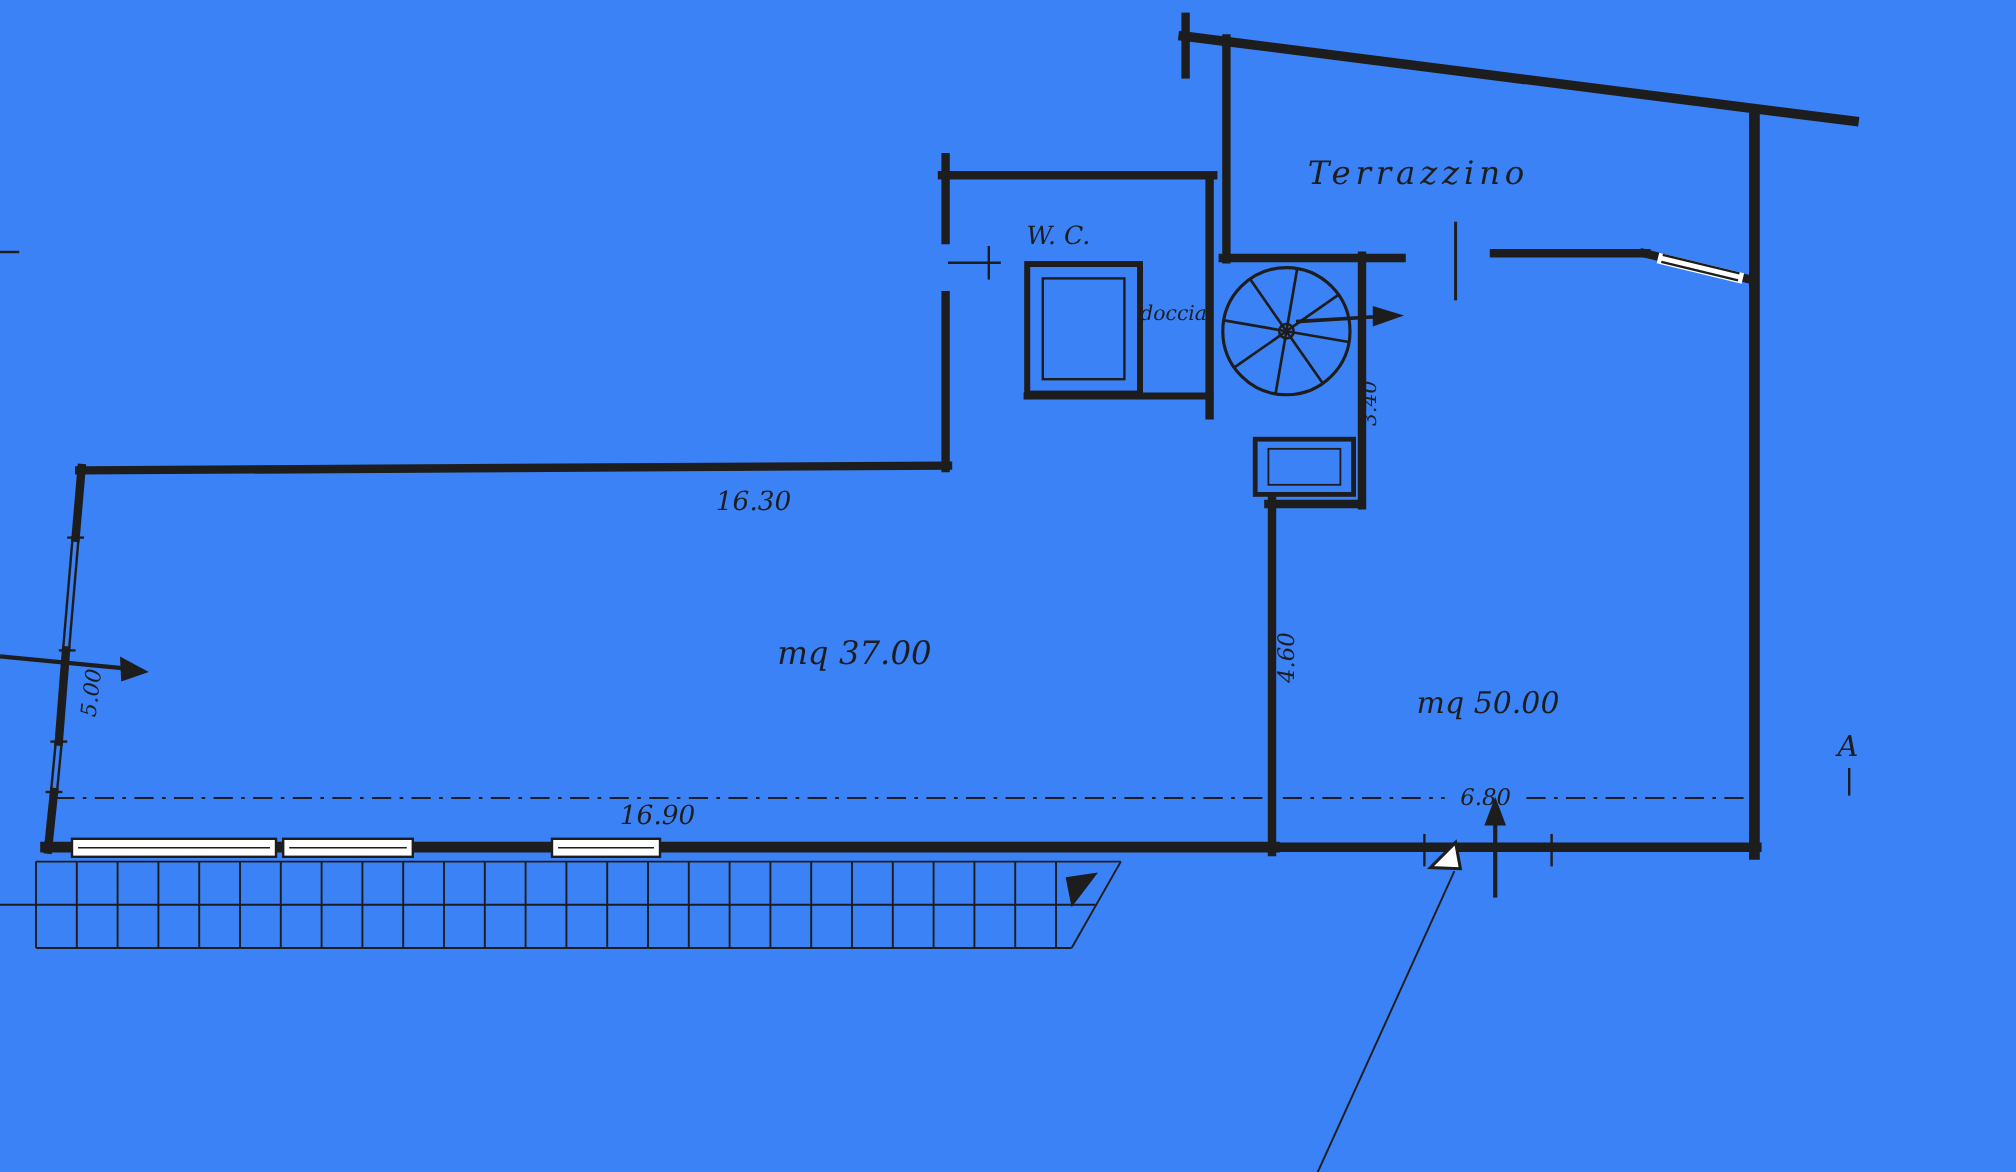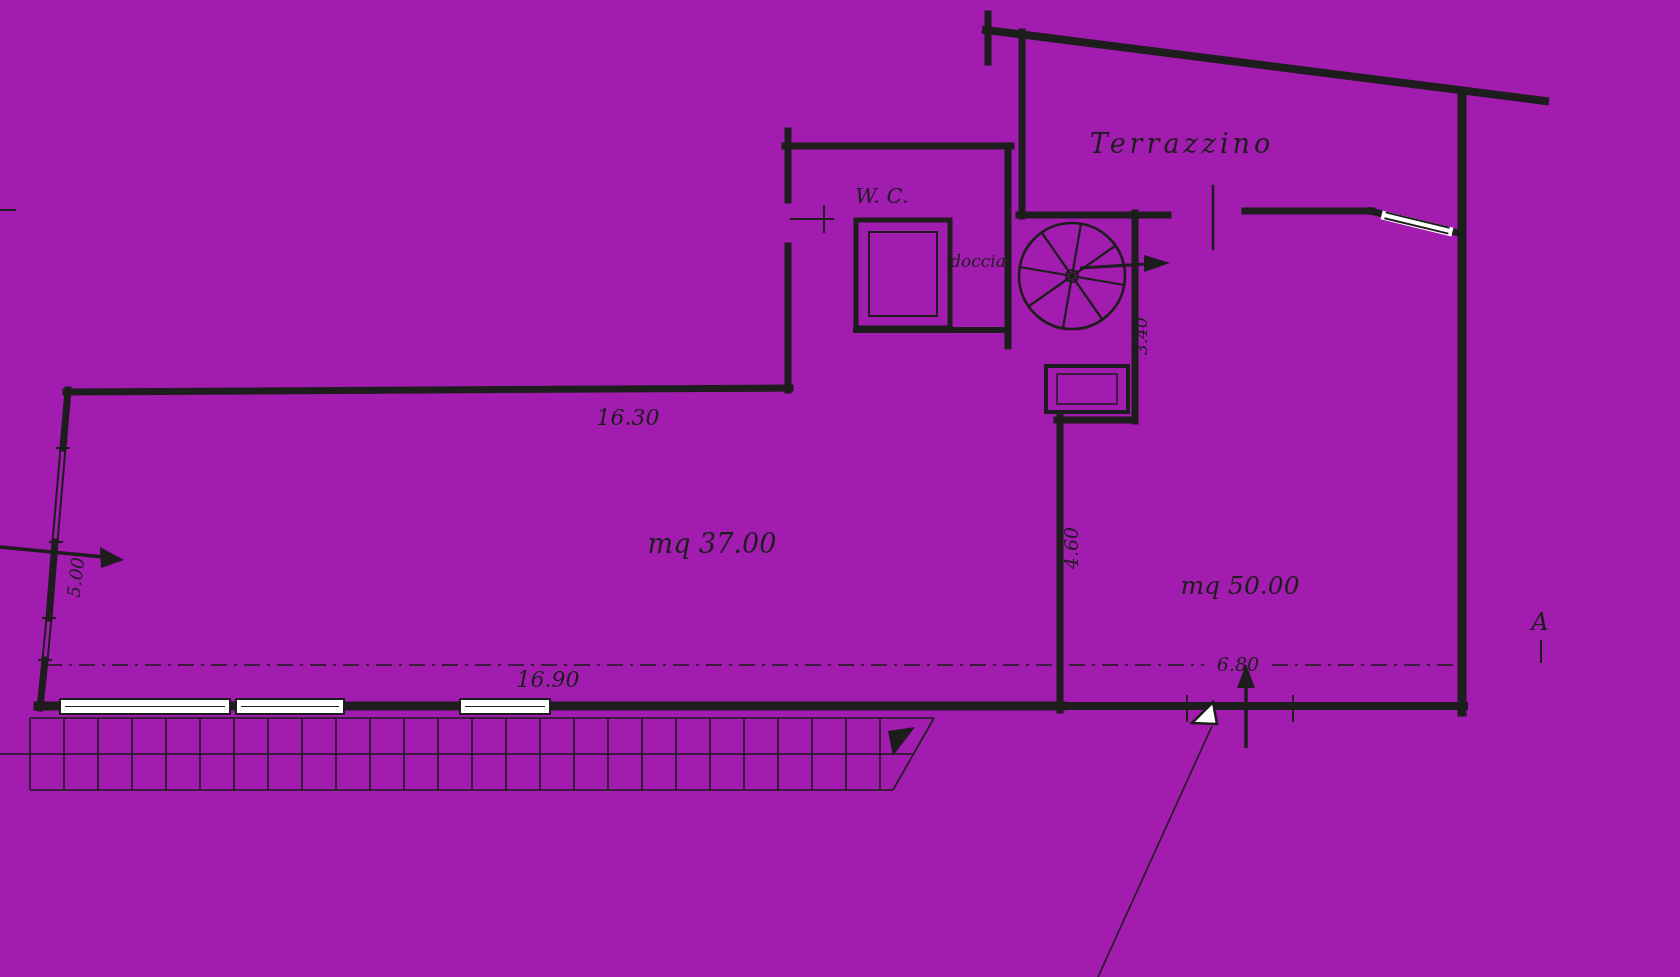--- a/index.html
+++ b/index.html
@@ -1,19 +1,19 @@
 <!DOCTYPE html>
 <html><head>
 <meta charset="utf-8">
 <style>
   html,body{margin:0;padding:0;background:#ffffff;}
   #stage{
     position:relative;
     width:1680px;height:977px;
-    background:#a21caf;
+    background:#3b82f6;
     overflow:hidden;
     font-family:"DejaVu Serif", serif;
   }
   svg{position:absolute;left:0;top:0;}
   .ink{stroke:#1d1d1d;}
   text{
     fill:#1d1d1d;
     font-family:"DejaVu Serif", serif;
     font-style:italic;
   }

